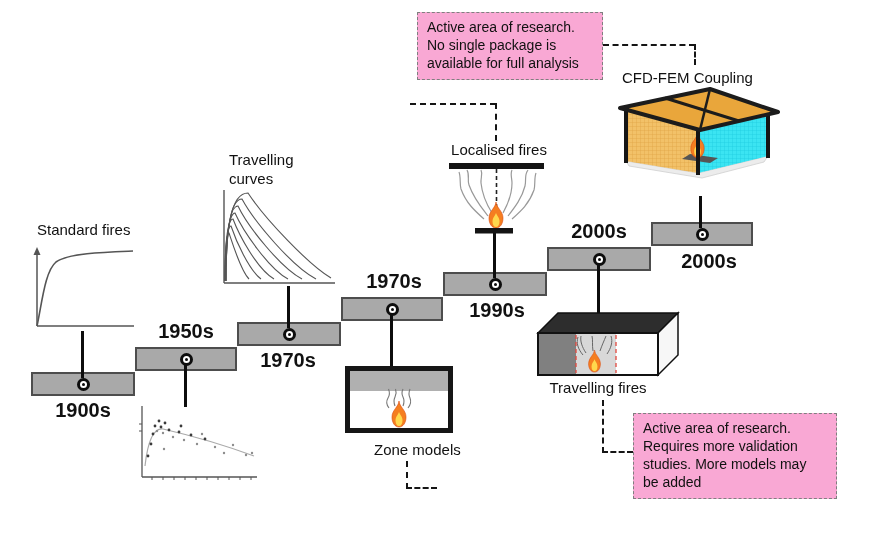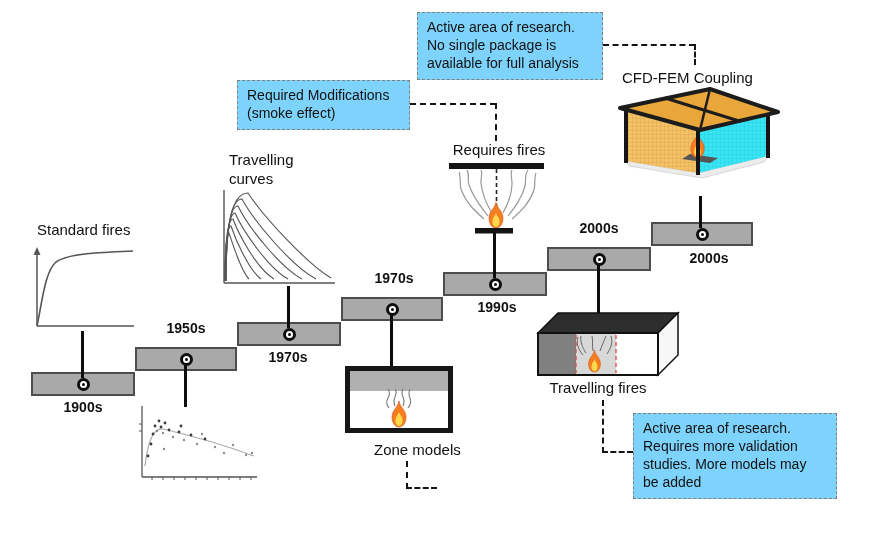--- a/index.html
+++ b/index.html
@@ -8,21 +8,21 @@
     position: relative;
     width: 875px; height: 546px;
     background: #ffffff;
     font-family: "Liberation Sans", sans-serif;
     color: #111;
     overflow: hidden;
   }
   .callout {
     position: absolute;
     border: 1.5px dashed #7f7f7f;
-    background: #7dd3fc;
+    background: #f9a8d4;
     font-size: 14px;
     line-height: 1.28;
     padding: 6px 9px;
     white-space: pre-line;
   }
   .dash-h { position: absolute; height: 0; border-top: 2px dashed #151515; }
   .dash-v { position: absolute; width: 0; border-left: 2px dashed #151515; }
   .step {
     position: absolute;
     height: 24px;
@@ -32,21 +32,21 @@
   }
   .marker {
     width: 13px; height: 13px; border-radius: 50%;
     border: 3px solid #0d0d0d; background: #fff; position: relative;
   }
   .marker::after {
     content:""; position:absolute; inset:2px; background:#0d0d0d; border-radius:50%;
   }
   .vline { position: absolute; width: 3px; background: #0d0d0d; }
   .decade {
-    position: absolute; font-weight: bold; font-size: 14px;
+    position: absolute; font-weight: bold; font-size: 20px;
     transform: translateX(-50%); white-space: nowrap; letter-spacing: 0;
   }
   .lbl {
     position: absolute; font-size: 15px; line-height: 1.25;
     white-space: pre-line;
   }
   .lbl.centered { transform: translateX(-50%); white-space: nowrap; }
   .zone-box {
     position: absolute; left: 345px; top: 366px; width: 108px; height: 67px;
     border: 5px solid #161616; background: #fff;
@@ -58,22 +58,20 @@
   svg { position: absolute; overflow: visible; }
 </style>
 </head>
 <body>
 
 <div class="canvas">
 
   <div class="callout" style="left:417px; top:12px; width:186px;">Active area of research.
 No single package is
 available for full analysis</div>
-  <div class="callout" style="left:237px; top:80px; width:173px;">Required Modifications
-(smoke effect)</div>
   <div class="callout" style="left:633px; top:413px; width:204px;">Active area of research.
 Requires more validation
 studies. More models may
 be added</div>
 
   <div class="dash-h" style="left:603px; top:44px; width:92px;"></div>
   <div class="dash-v" style="left:694px; top:44px; height:21px;"></div>
   <div class="dash-h" style="left:410px; top:103px; width:86px;"></div>
   <div class="dash-v" style="left:495px; top:103px; height:38px;"></div>
   <div class="dash-v" style="left:406px; top:461px; height:28px;"></div>
@@ -201,21 +199,21 @@
         <path d="M33 24 q4 -5 2 -10 q-2 -4 0 -9"></path>
       </g>
       <g transform="translate(14,17)">
         <path d="M10 0 C9.5 6 3 9 3 16 C3 22 6 26 10 26 C14 26 17 22 17 16 C17 9 10.5 6 10 0 Z" fill="#f57e20" stroke="#d9480f" stroke-width="0.6"></path>
         <path d="M10 11 C9 14 6.5 15.5 6.5 19.5 C6.5 23 8 25 10 25 C12 25 13.5 23 13.5 19.5 C13.5 15.5 11 14 10 11 Z" fill="#ffd84d"></path>
       </g>
     </svg>
   </div>
   <div class="lbl" style="left:350px; top:441px;margin-left:24px;">Zone models</div>
 
-  <div class="lbl centered" style="left:499px; top:141px;">Requires fires</div>
+  <div class="lbl centered" style="left:499px; top:141px;">Localised fires</div>
   <svg style="left:448px; top:159px;" width="100" height="76" viewBox="0 0 100 76">
     <rect x="1" y="4" width="95" height="6" fill="#141414"></rect>
     <line x1="48.5" y1="10" x2="48.5" y2="49" stroke="#222" stroke-width="1.6" stroke-dasharray="4 3"></line>
     <g fill="none" stroke="#999" stroke-width="1.2">
       <path d="M40 57 C33 48 26 40 21 26 C19 21 22 16 19 11"></path>
       <path d="M44 54 C39 46 34 34 33 24 C32.5 19 35 15 33 11"></path>
       <path d="M55 54 C60 45 64 34 64 24 C64 19 62 15 64 11"></path>
       <path d="M60 57 C67 48 74 39 77 27 C78.5 21 76 16 80 11"></path>
       <path d="M36 60 C27 52 18 44 13 30 C11.5 25 13 18 11 13"></path>
       <path d="M64 60 C73 52 81 45 86 31 C87.5 26 86 19 88 14"></path>

